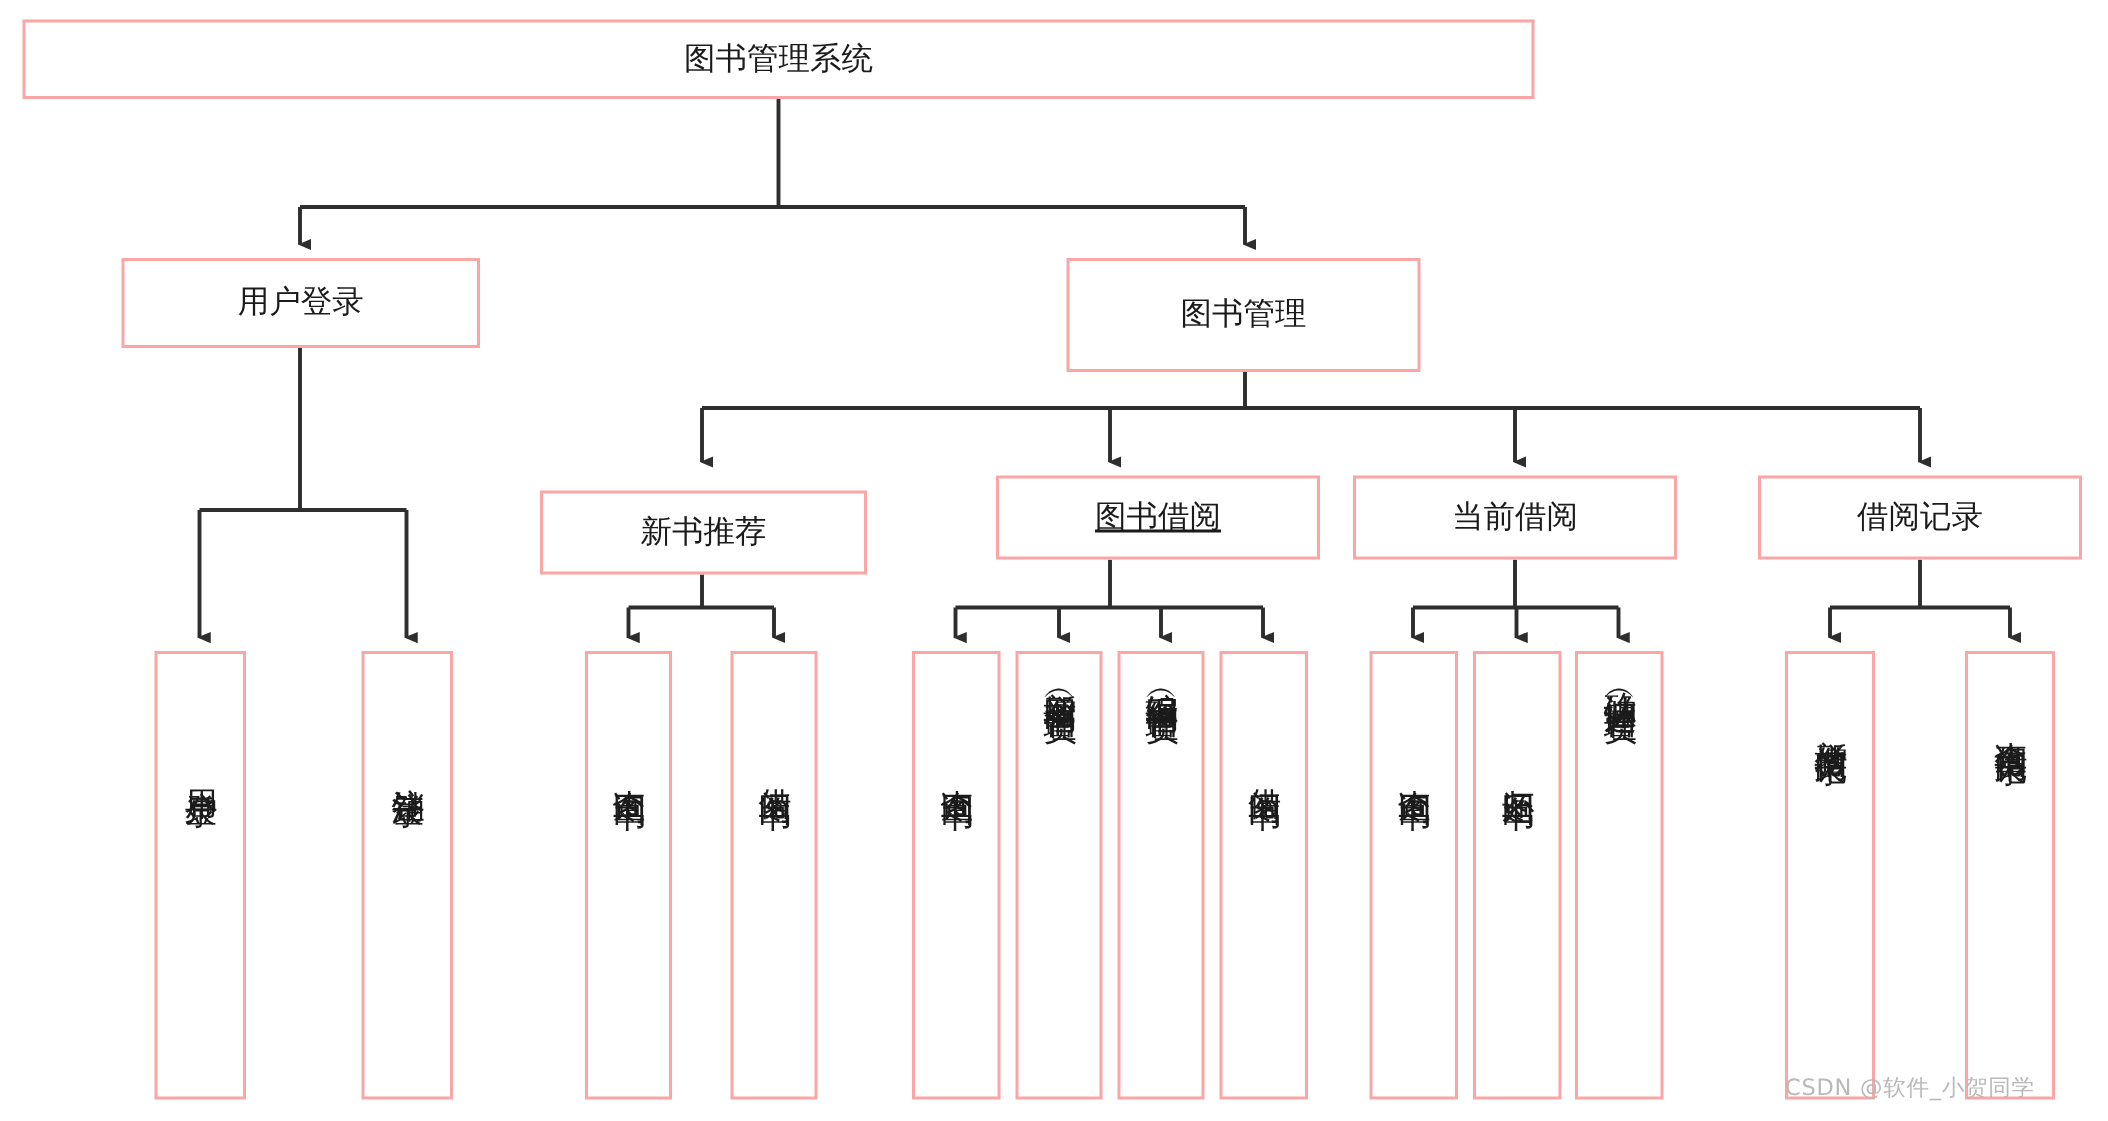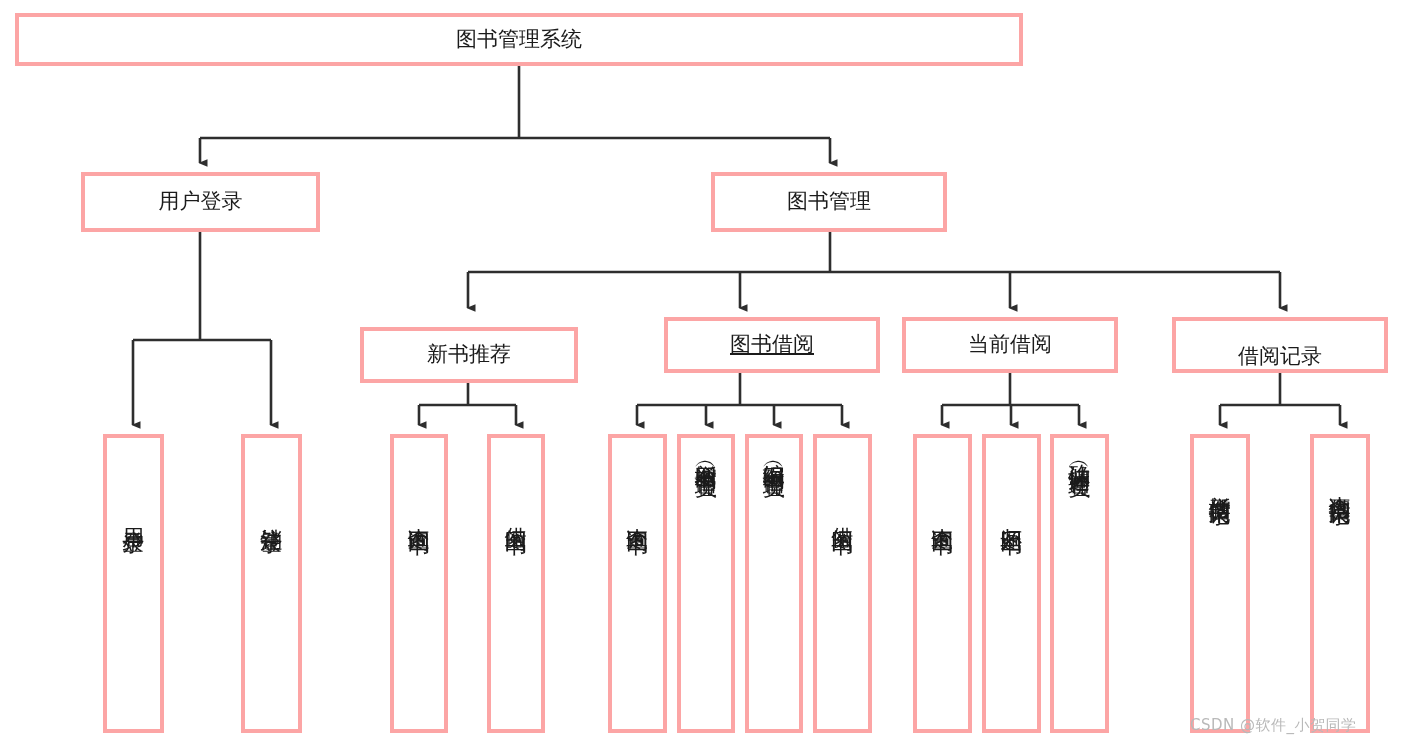--- a/index.html
+++ b/index.html
@@ -21,21 +21,21 @@
     position: absolute;
     top: 0;
     left: 0;
     width: 1405px;
     height: 747px;
   }
   .node-box {
     position: absolute;
     box-sizing: border-box;
     background: #ffffff;
-    border: 4px solid #fca5a5;
+    border: 2px solid #fca5a5;
     display: flex;
     align-items: center;
     justify-content: center;
     color: #1b1b1b;
   }
   .node-label {
     text-align: center;
     line-height: 1.12;
     white-space: nowrap;
   }
@@ -117,34 +117,34 @@
     </g>
   </svg>
 
   <div class="node-box h-node" style="left:15px; top:13px; width:1008px; height:53px;">
     <span class="node-label">图书管理系统</span>
   </div>
 
   <div class="node-box h-node" style="left:81px; top:172px; width:239px; height:60px;">
     <span class="node-label">用户登录</span>
   </div>
-  <div class="node-box h-node" style="left:711px; top:172px; width:236px; height:60px;">
+  <div class="node-box h-node" style="left:711px; top:172px; width:236px; height:76px;">
     <span class="node-label">图书管理</span>
   </div>
 
   <div class="node-box h-node" style="left:360px; top:327px; width:218px; height:56px;">
     <span class="node-label">新书推荐</span>
   </div>
   <div class="node-box h-node" style="left:664px; top:317px; width:216px; height:56px;text-decoration:underline;">
     <span class="node-label">图书借阅</span>
   </div>
   <div class="node-box h-node" style="left:902px; top:317px; width:216px; height:56px;">
     <span class="node-label">当前借阅</span>
   </div>
-  <div class="node-box h-node" style="left:1172px; top:317px; width:216px; height:56px;align-items:flex-end;">
+  <div class="node-box h-node" style="left:1172px; top:317px; width:216px; height:56px;">
     <span class="node-label">借阅记录</span>
   </div>
 
   <div class="node-box v-node" style="left:103px; top:434px; width:61px; height:299px; padding-top:72px;">
     <span class="node-label">用户登录</span>
   </div>
   <div class="node-box v-node" style="left:241px; top:434px; width:61px; height:299px; padding-top:72px;">
     <span class="node-label">注销登录</span>
   </div>
 

